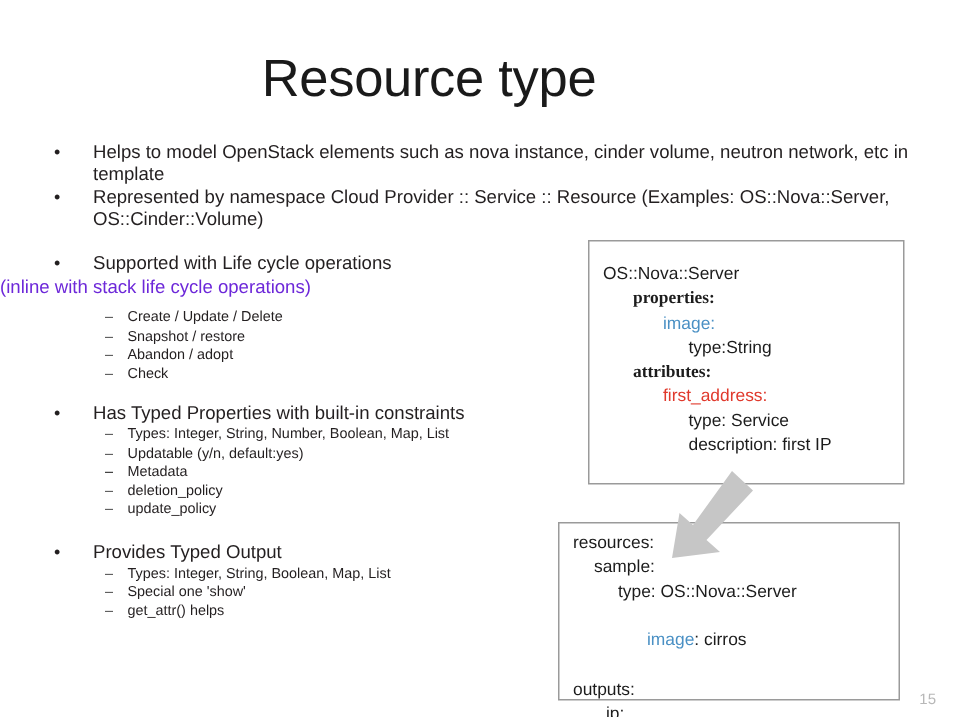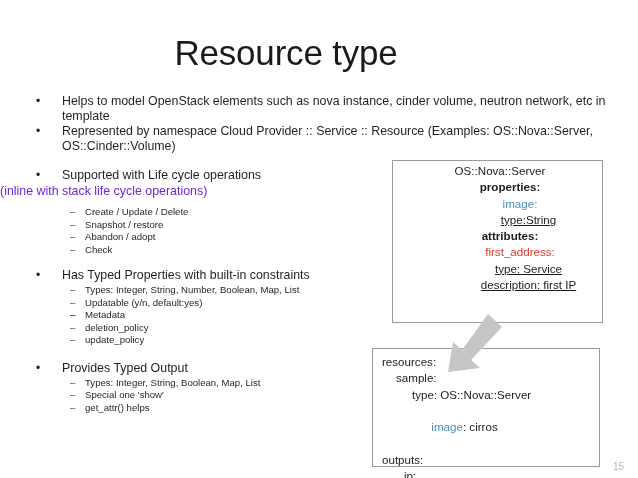--- a/index.html
+++ b/index.html
@@ -102,38 +102,37 @@
     font-size: 11.6px;
     line-height: 16.3px;
     color: #1c1c1c;
     z-index: 3;
   }
   #resource-type-box {
     left: 392px;
     top: 160px;
     width: 211px;
     height: 163px;
-    padding: 2px 4px 0 9px;
-    text-align: center;
+    padding: 14px 4px 0 9px;
   }
   #template-example-box {
     left: 372px;
     top: 348px;
     width: 228px;
     height: 119px;
     padding: 5px 4px 0 9px;
   }
   .code-line { white-space: pre; }
   .ind1 { padding-left: 20px; }
   .ind2 { padding-left: 40px; }
-  .ind3 { padding-left: 57px; text-decoration: underline; }
+  .ind3 { padding-left: 57px; }
   .ind-a { padding-left: 14px; }
   .ind-b { padding-left: 30px; }
   .ind-c { padding-left: 22px; }
-  .bold { font-weight: 700; }
+  .bold { font-weight: 700; font-family: Liberation Serif, serif; }
   .kw-blue { color: #4a90c4; }
   .kw-red  { color: #e0392c; }
 
   
   #flow-arrow {
     position: absolute;
     left: 444px;
     top: 312px;
     width: 60px;
     height: 62px;

